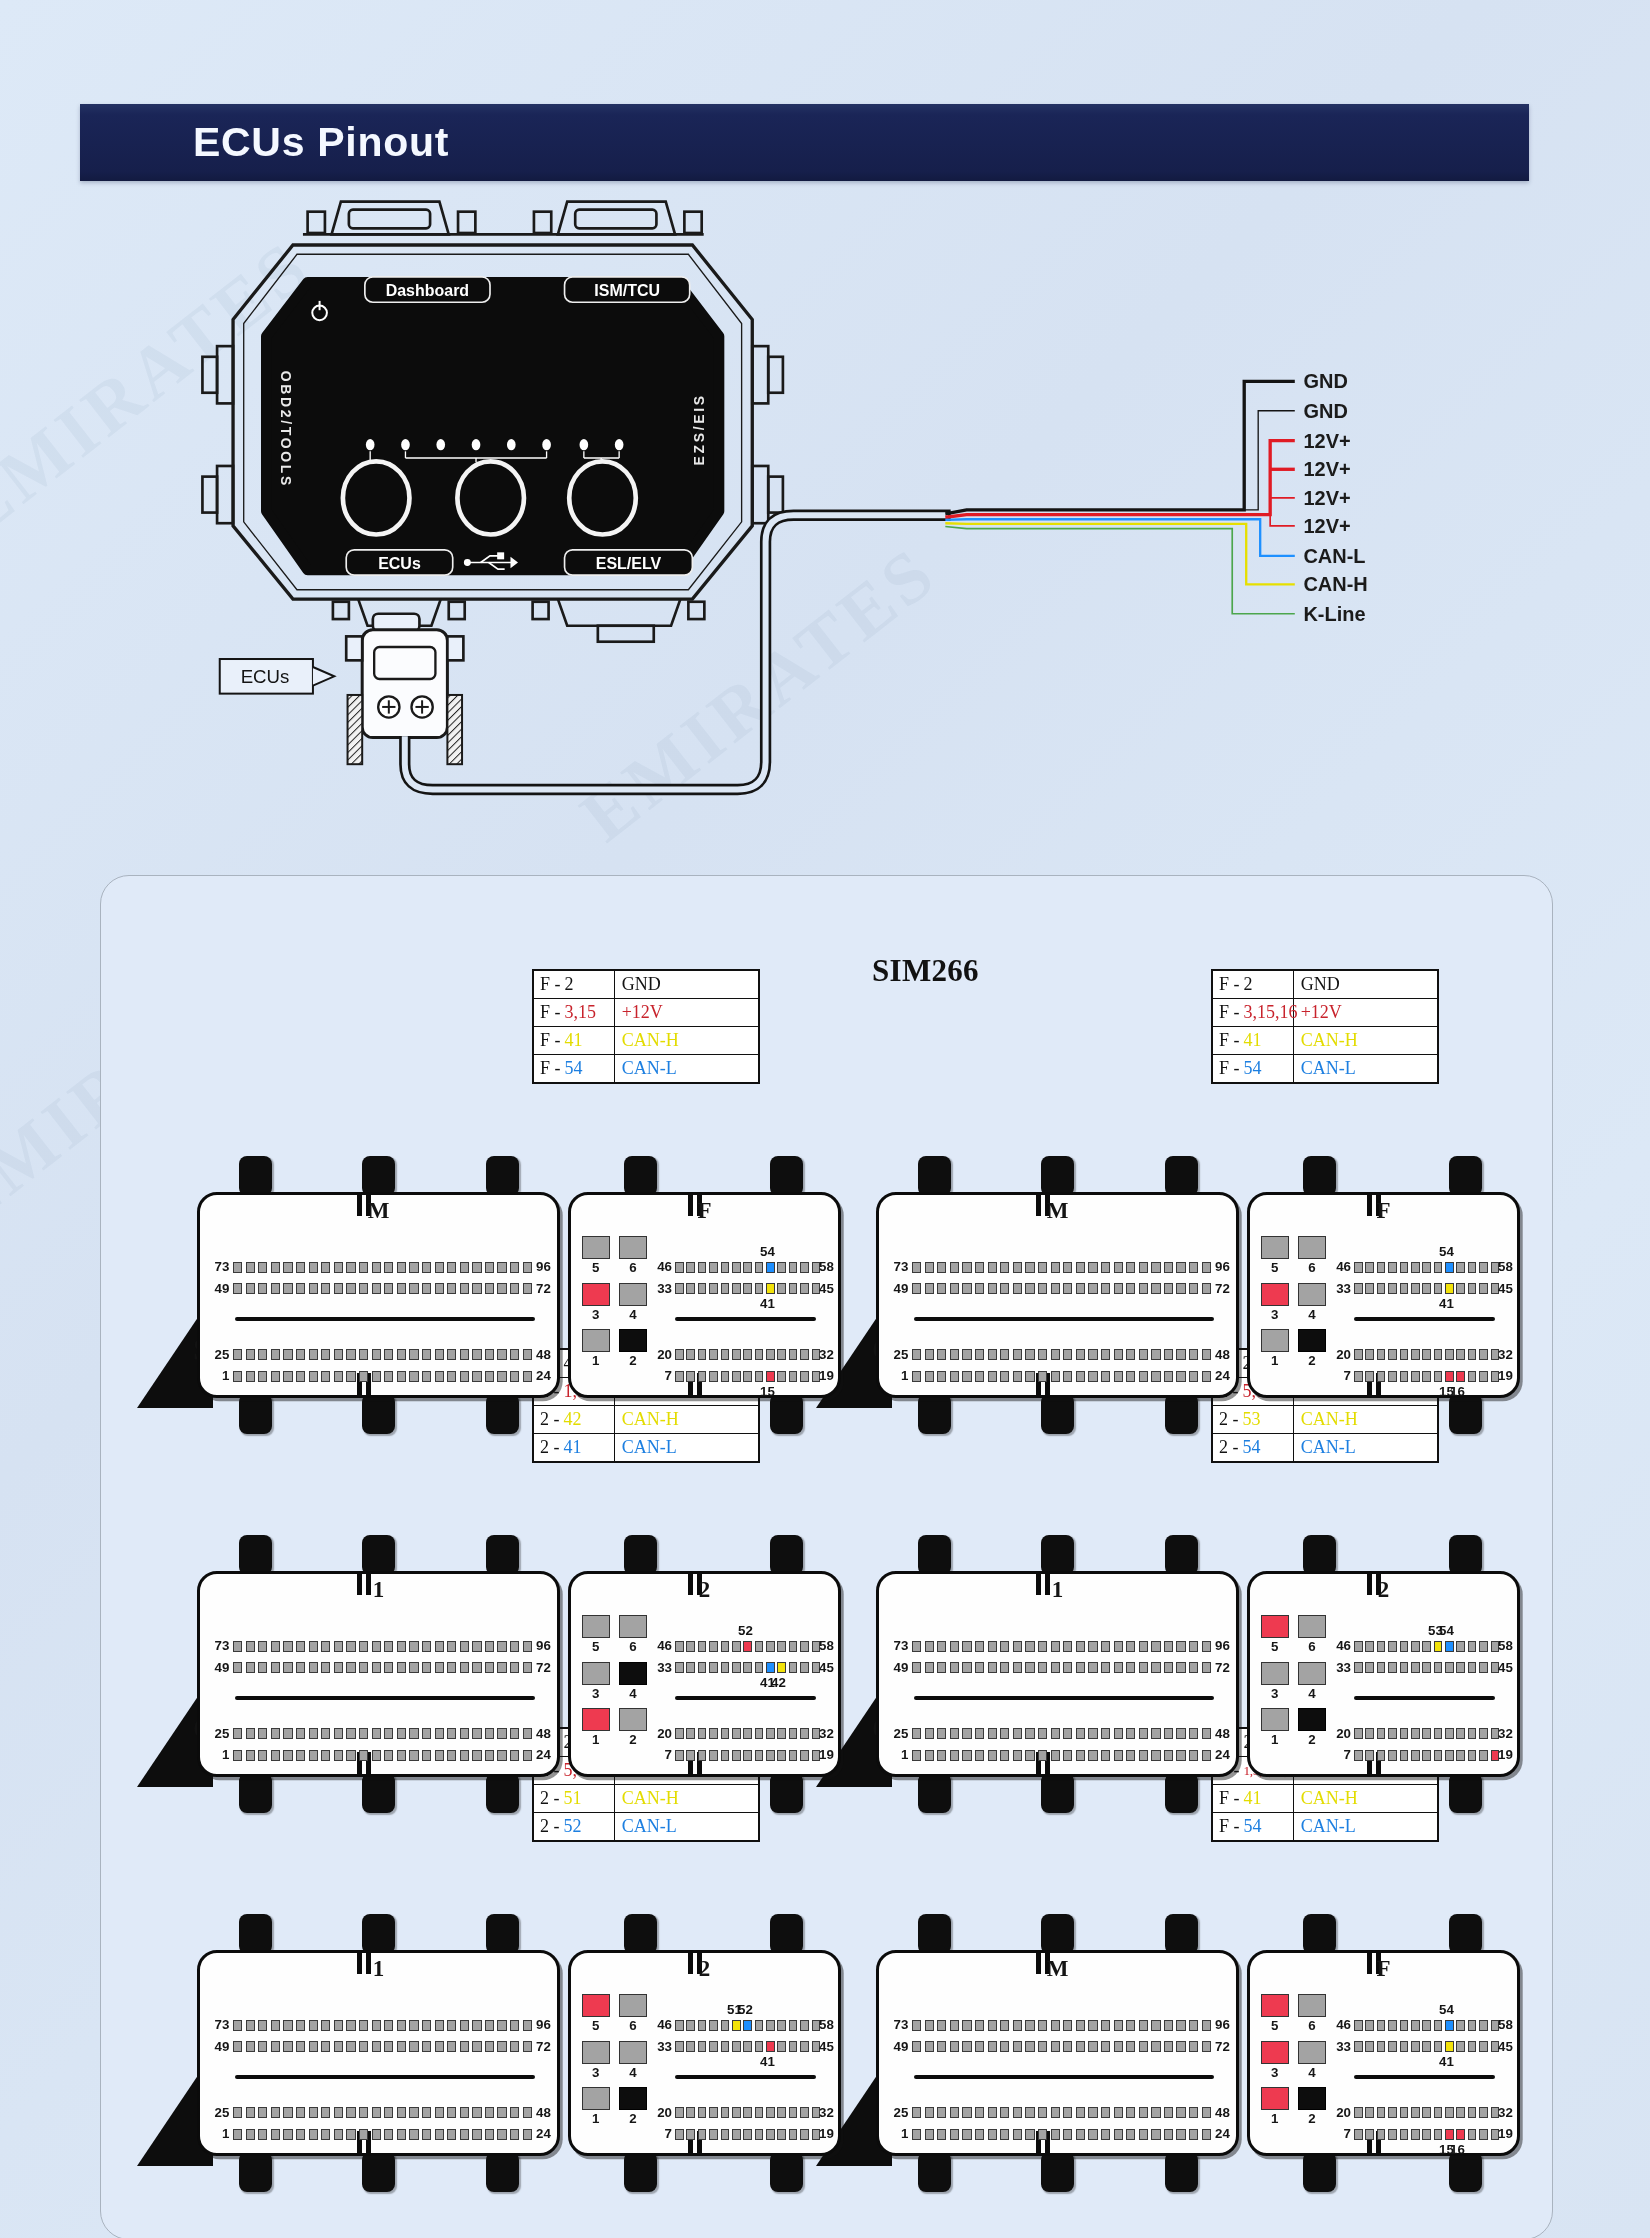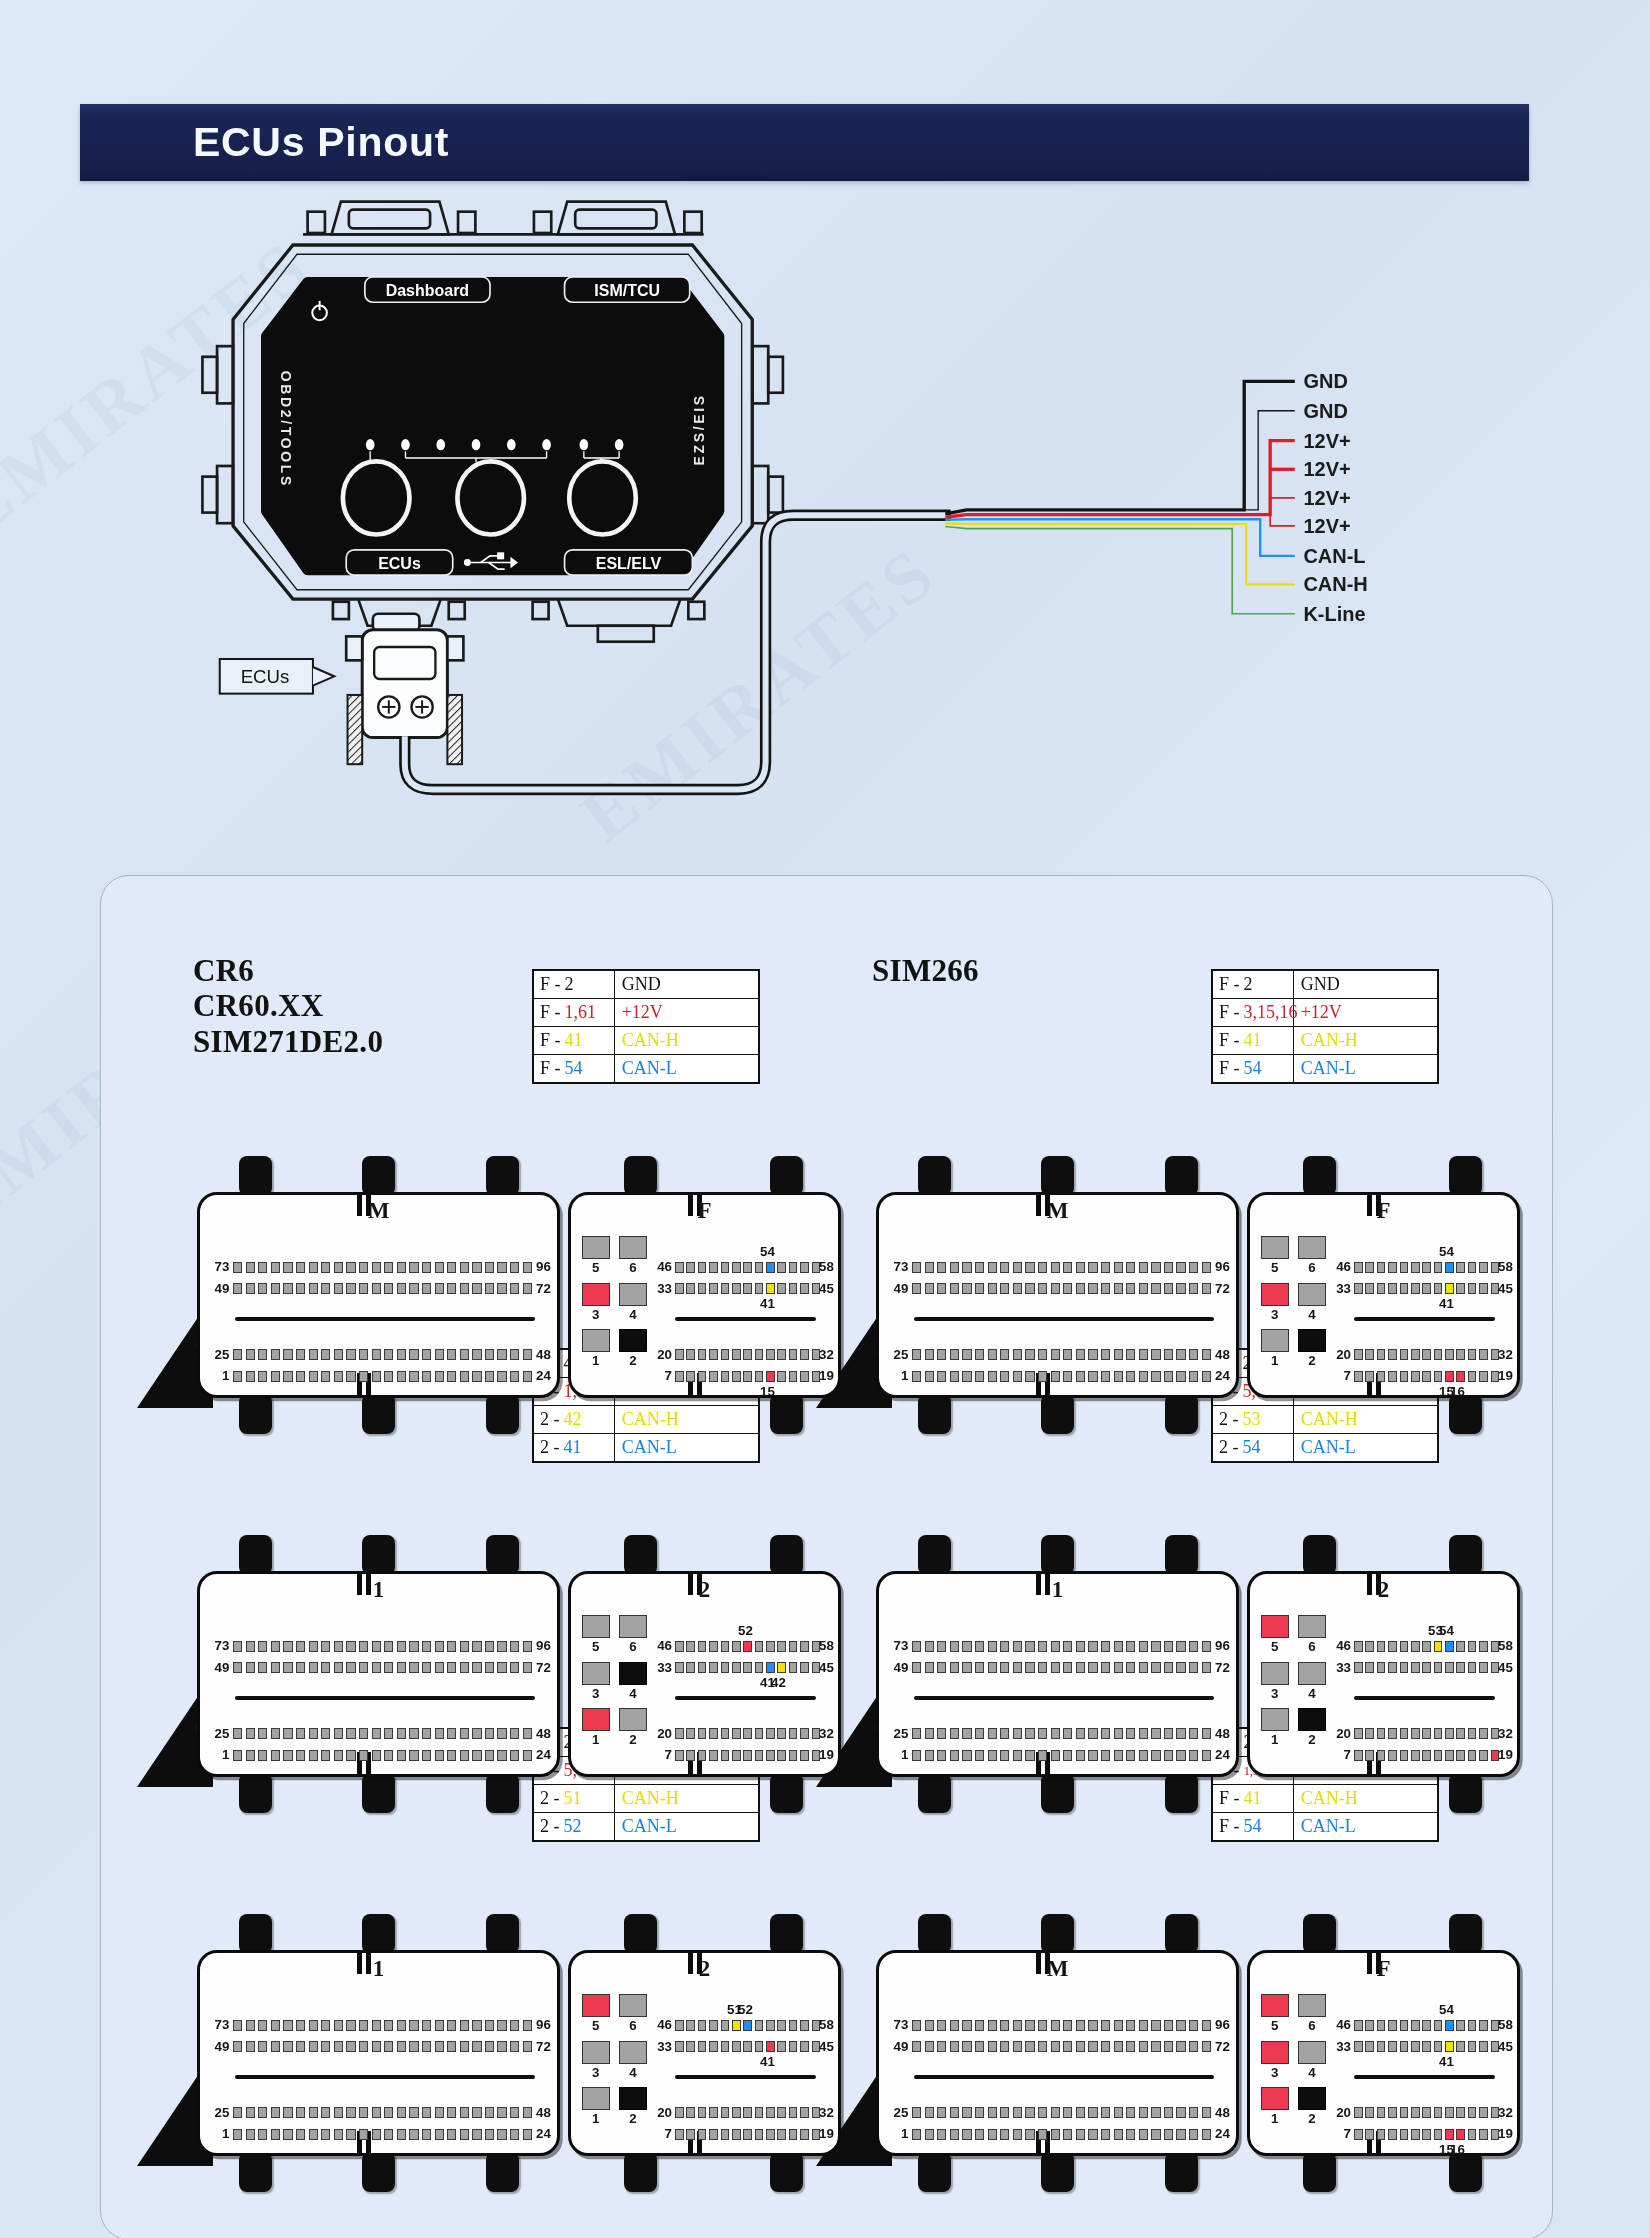--- a/index.html
+++ b/index.html
@@ -232,39 +232,34 @@
     <text x="1958" y="748" dominant-baseline="central">12V+</text>
     <text x="1958" y="790" dominant-baseline="central">12V+</text>
     <text x="1958" y="835" dominant-baseline="central">CAN-L</text>
     <text x="1958" y="878" dominant-baseline="central">CAN-H</text>
     <text x="1958" y="922" dominant-baseline="central">K-Line</text>
   </g>
 </svg>
 
 <div id="sections">
     <div class="ecu-section" style="position: absolute; left: 113px; top: 949px;">
-      <div class="ecu-titles">
-        <div class="ecu-title-line">CR6</div>
-        <div class="ecu-title-line">CR60.XX</div>
-        <div class="ecu-title-line">SIM271DE2.0</div>
-      </div>
       <div class="pin-table">
         <div class="pt-row">
           <div class="pt-cell pt-c1">
             <span class="pt-prefix">F -</span>
             <span class="pt-num c-black">2</span>
           </div>
           <div class="pt-cell pt-c2">
             <span class="c-black">GND</span>
           </div>
         </div>
         <div class="pt-row">
           <div class="pt-cell pt-c1">
             <span class="pt-prefix">F -</span>
-            <span class="pt-num c-red">1,61</span>
+            <span class="pt-num c-red">3,15</span>
           </div>
           <div class="pt-cell pt-c2">
             <span class="c-red">+12V</span>
           </div>
         </div>
         <div class="pt-row">
           <div class="pt-cell pt-c1">
             <span class="pt-prefix">F -</span>
             <span class="pt-num c-yellow">41</span>
           </div>

